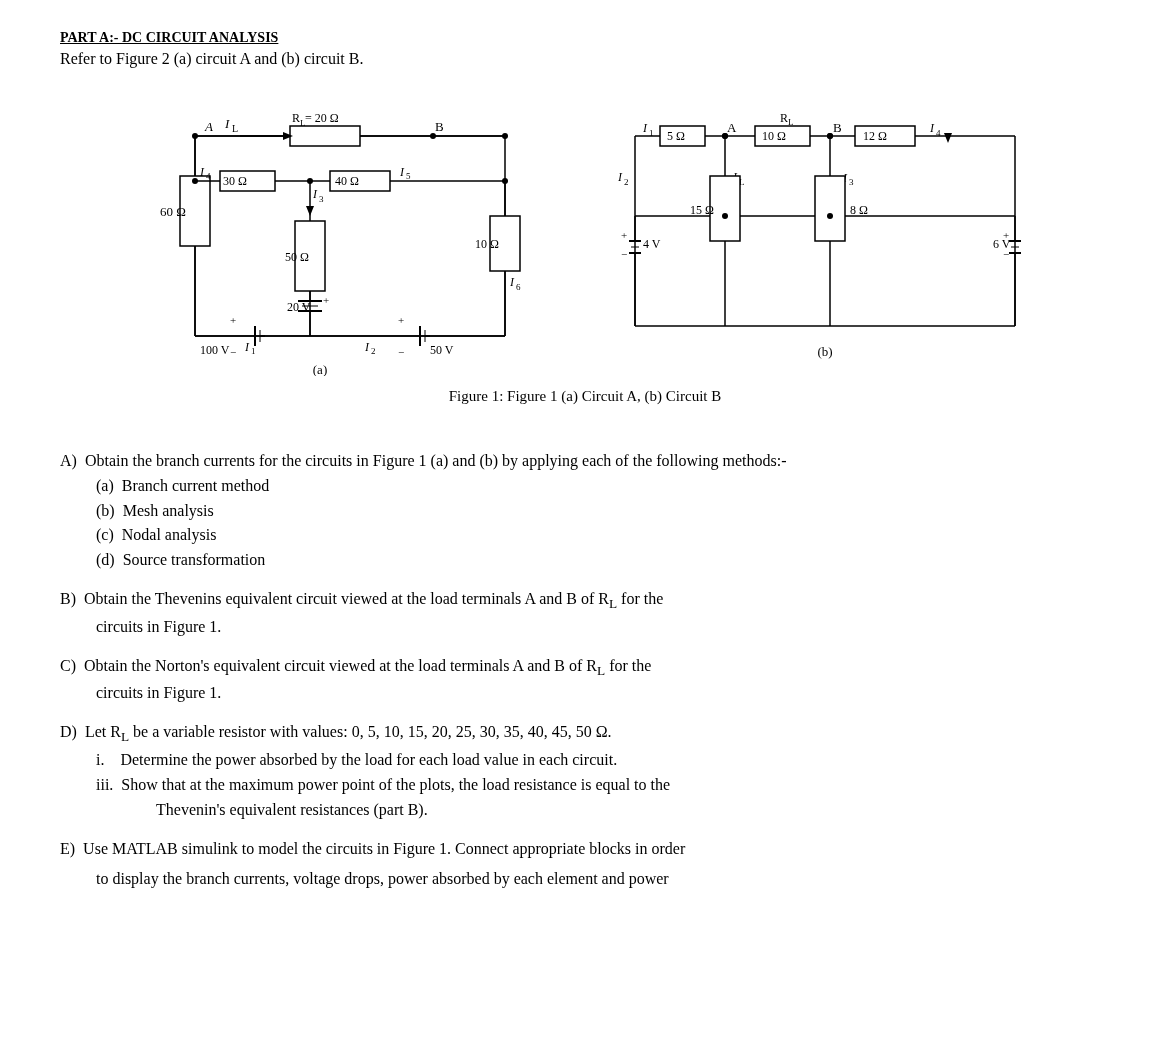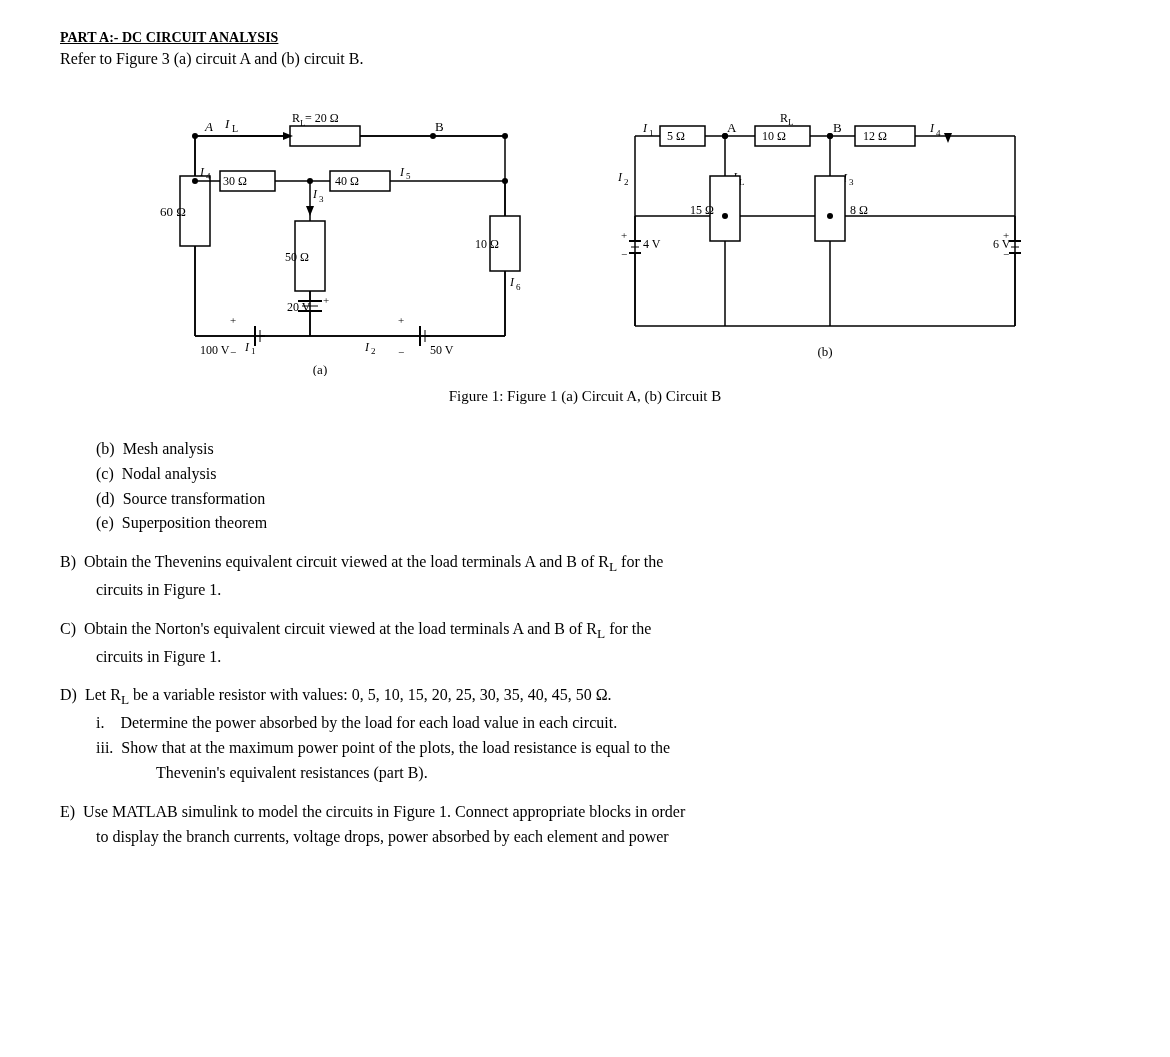--- a/index.html
+++ b/index.html
@@ -34,21 +34,21 @@
     }
     .circuits-row {
       display: flex;
       align-items: flex-start;
       gap: 60px;
     }
     .figure-caption {
       text-align: center;
       font-size: 15px;
       margin-top: 8px;
-      margin-bottom: 22px;
+      margin-bottom: 34px;
     }
     
     .circuit-a, .circuit-b {
       position: relative;
     }
 
     
     .questions {
       margin-top: 10px;
     }
@@ -60,21 +60,21 @@
       margin-left: 36px;
     }
     .indent2 {
       margin-left: 60px;
     }
   </style>
 </head>
 <body>
 
 <div class="page-title">PART A:- DC CIRCUIT ANALYSIS</div>
-<div class="subtitle">Refer to Figure 3 (a) circuit A and (b) circuit B.</div>
+<div class="subtitle">Refer to Figure 2 (a) circuit A and (b) circuit B.</div>
 
 <div class="figure-container">
   <div class="figure-wrapper">
     <div class="circuits-row">
 
       <div class="circuit-a">
         <svg width="420" height="290" viewBox="0 0 420 290">
 
           <line x1="60" y1="50" x2="370" y2="50" stroke="#000" stroke-width="1.5"></line>
 
@@ -264,25 +264,26 @@
         </svg>
       </div>
     </div>
     <div class="figure-caption">Figure 1: Figure 1 (a) Circuit A, (b) Circuit B</div>
   </div>
 </div>
 
 <div class="questions">
 
   <div class="question-block">
+    <span>A)&nbsp;&nbsp;Obtain the branch currents for the circuits in Figure 1 (a) and (b) by applying each of the following methods:-</span>
     <div class="indent1">
+      <div>(a)&nbsp; Branch current method</div>
       <div>(b)&nbsp; Mesh analysis</div>
       <div>(c)&nbsp; Nodal analysis</div>
       <div>(d)&nbsp; Source transformation</div>
-      <div>(e)&nbsp; Superposition theorem</div>
     </div>
   </div>
 
   <div class="question-block">
     B)&nbsp;&nbsp;Obtain the Thevenins equivalent circuit viewed at the load terminals A and B of R<sub>L</sub> for the
     <span class="indent1" style="display:block;">circuits in Figure 1.</span>
   </div>
 
   <div class="question-block">
     C)&nbsp;&nbsp;Obtain the Norton's equivalent circuit viewed at the load terminals A and B of R<sub>L</sub> for the
@@ -294,16 +295,16 @@
     <div class="indent1">
       <div>i.&nbsp;&nbsp;&nbsp; Determine the power absorbed by the load for each load value in each circuit.</div>
       <div>iii.&nbsp; Show that at the maximum power point of the plots, the load resistance is equal to the
         <span class="indent2" style="display:block;">Thevenin's equivalent resistances (part B).</span>
       </div>
     </div>
   </div>
 
   <div class="question-block">
     E)&nbsp;&nbsp;Use MATLAB simulink to model the circuits in Figure 1. Connect appropriate blocks in order
-    <span style="display:block; margin-left:36px;">to display the branch currents, voltage drops, power absorbed by each element and power</span>
+    <span style="display:block; margin-left:36px;margin-top:6px;">to display the branch currents, voltage drops, power absorbed by each element and power</span>
   </div>
 
 </div>
 
 </body></html>

